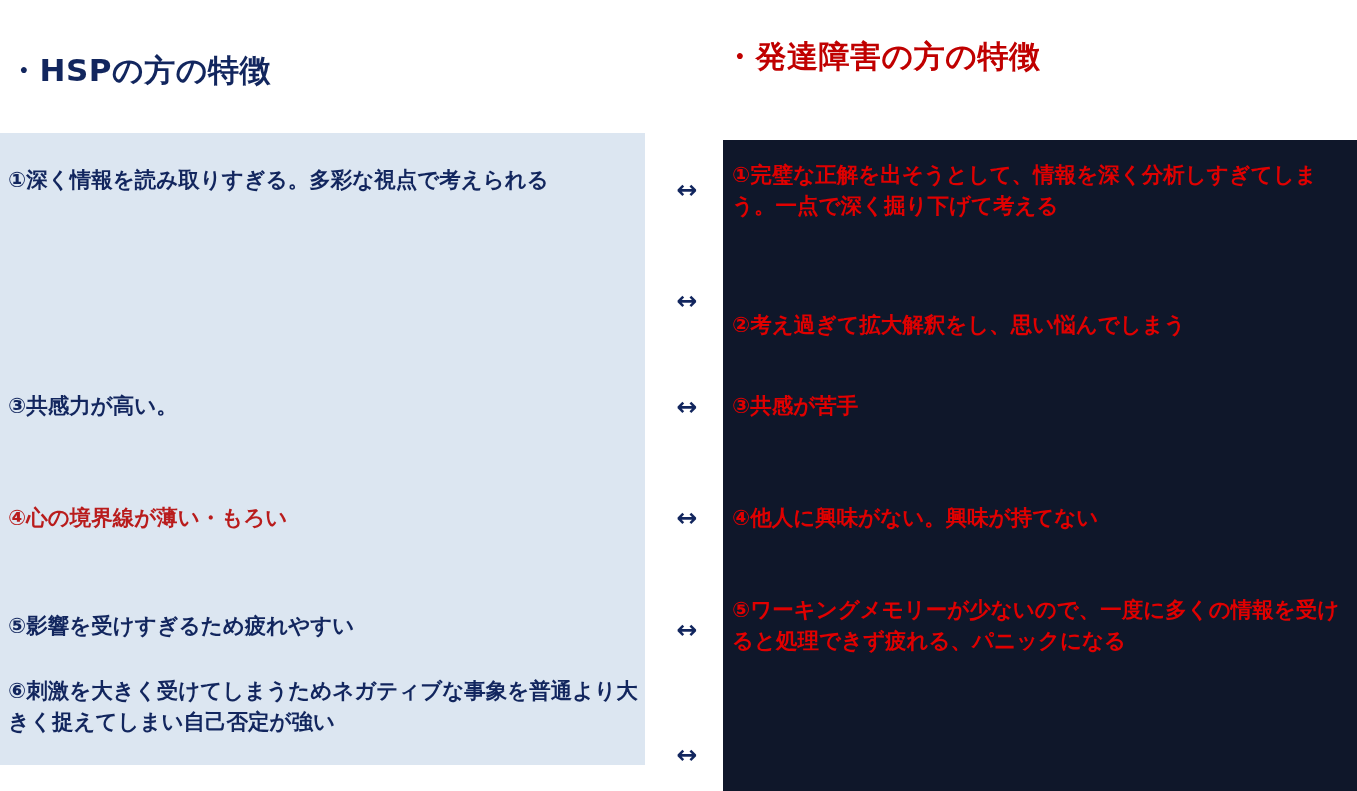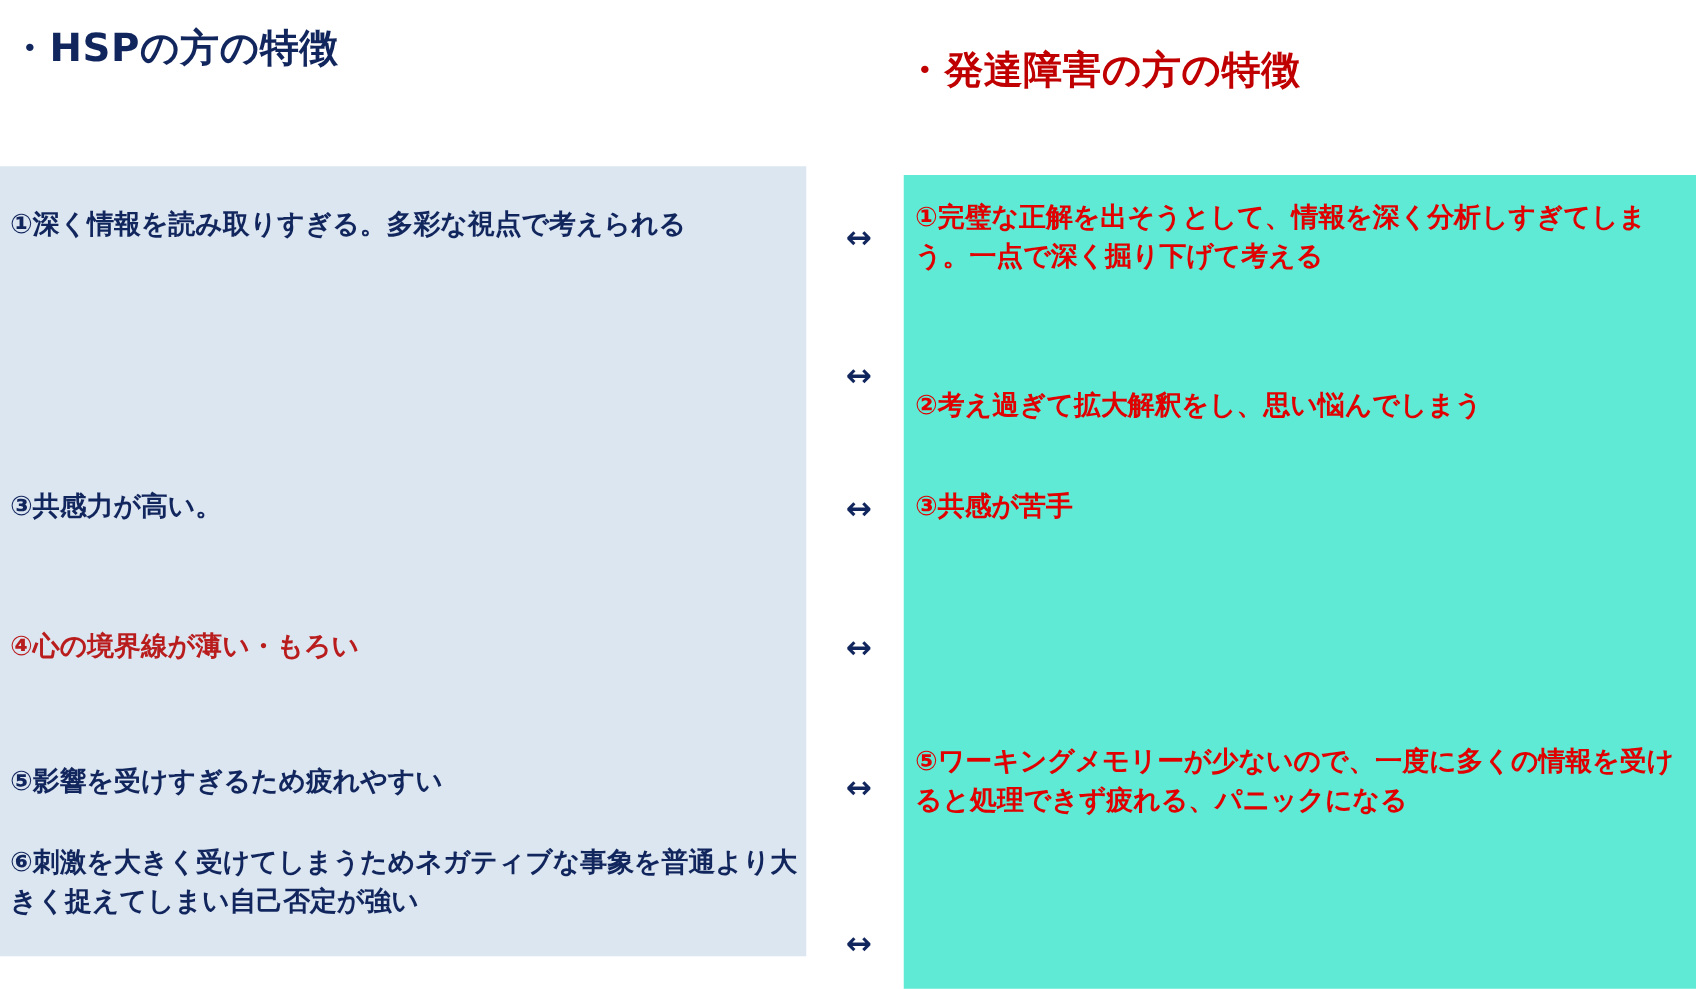--- a/index.html
+++ b/index.html
@@ -19,21 +19,21 @@
   .title {
     position: absolute;
     font-size: 31px;
     font-weight: 700;
     letter-spacing: 0.5px;
     white-space: nowrap;
     line-height: 1;
   }
   #title-left {
     left: 8px;
-    top: 24px;
+    top: 55px;
     color: #12265e;
   }
   #title-right {
     left: 724px;
     top: 41px;
     color: #c00000;
   }
 
   
   .panel {
@@ -98,27 +98,28 @@
 
   <div class="item item-left" style="top: 258px; color: rgb(18, 38, 94);">③共感力が高い。</div>
 
   <div class="item item-left" style="top: 370px; color: #b91c1c;">④心の境界線が薄い・もろい</div>
 
   <div class="item item-left" style="top: 478px; color: rgb(18, 38, 94);">⑤影響を受けすぎるため疲れやすい</div>
 
   <div class="item item-left" style="top: 543px; width: 634px; color: rgb(18, 38, 94);">⑥刺激を大きく受けてしまうためネガティブな事象を普通より大きく捉えてしまい自己否定が強い</div>
 </div>
 
-<div class="panel" id="panel-right" style="background: #5eead4;">
+<div class="panel" id="panel-right" style="background: #0f172a;">
   <div class="item item-right" style="top: 20px; color: rgb(224, 0, 0);">①完璧な正解を出そうとして、情報を深く分析しすぎてしまう。一点で深く掘り下げて考える</div>
 
   <div class="item item-right" style="top: 145px; color: rgb(224, 0, 0); margin-top: 25px;">②考え過ぎて拡大解釈をし、思い悩んでしまう</div>
 
   <div class="item item-right" style="top: 251px; color: rgb(224, 0, 0);">③共感が苦手</div>
 
+  <div class="item item-right" style="top: 363px; color: rgb(224, 0, 0);">④他人に興味がない。興味が持てない</div>
 
   <div class="item item-right" style="top: 455px; color: rgb(224, 0, 0);">⑤ワーキングメモリーが少ないので、一度に多くの情報を受けると処理できず疲れる、パニックになる</div>
 
 </div>
 
 <div class="arrow" style="top: 177px; color: rgb(18, 38, 94);">↔</div>
 
 <div class="arrow" style="top: 288px; color: rgb(18, 38, 94);">↔</div>
 
 <div class="arrow" style="top: 394px; color: rgb(18, 38, 94);">↔</div>

